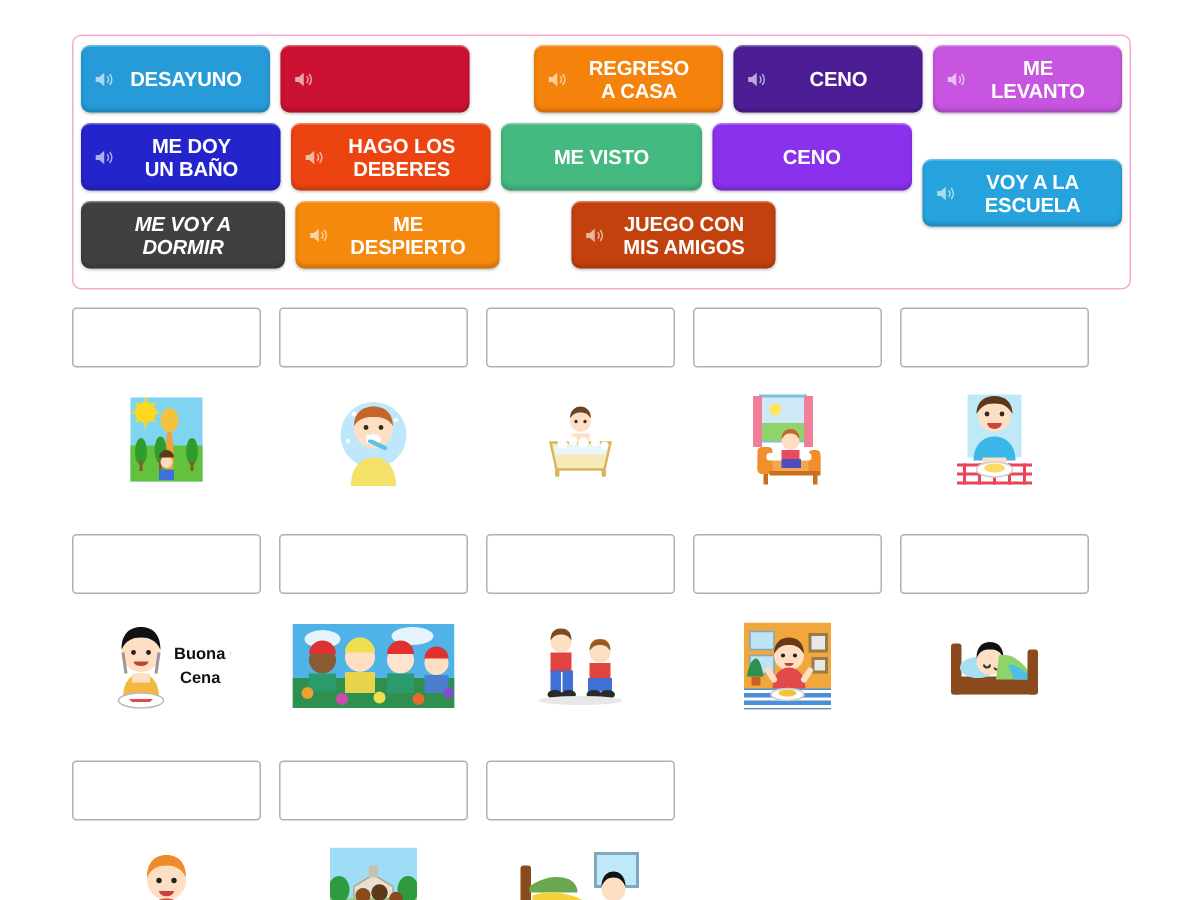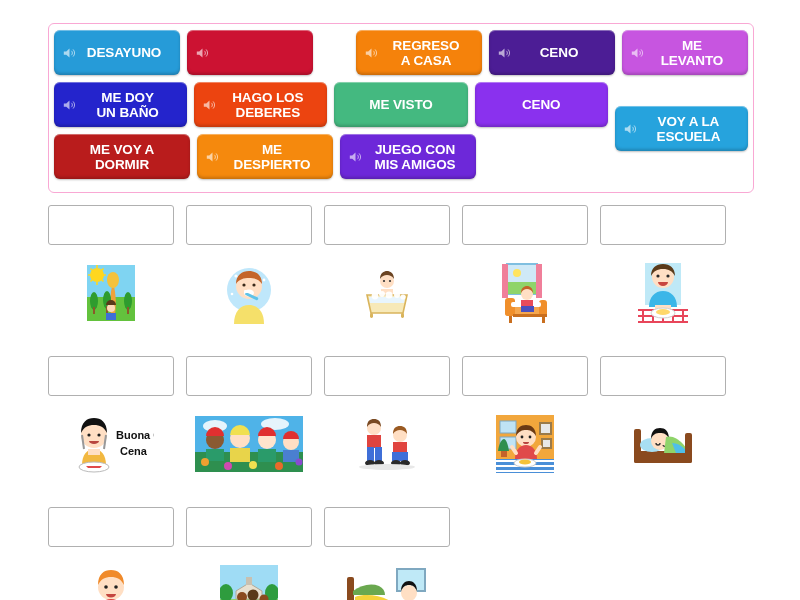--- a/index.html
+++ b/index.html
@@ -184,34 +184,34 @@
           <svg viewBox="0 0 16 16">
               <path fill="#fff" d="M1 6h3l4-3.5v11L4 10H1z"></path>
               <path fill="none" stroke="#fff" stroke-width="1.2" d="M10.3 5.3a3.6 3.6 0 0 1 0 5.4M12.4 3.6a6.2 6.2 0 0 1 0 8.8"></path>
             </svg>
         </span>
         <span class="tile-label">VOY A LA<br>ESCUELA</span>
       </div>
     </div>
 
     <div class="bank-row">
-      <div class="tile no-audio" style="background: #b91c1c;">
+      <div class="tile no-audio" style="background: #404040; font-style: italic;">
 
         <span class="tile-label">ME VOY A<br>DORMIR</span>
       </div>
       <div class="tile" style="background: rgb(245, 137, 13);">
         <span class="spk">
           <svg viewBox="0 0 16 16">
               <path fill="#fff" d="M1 6h3l4-3.5v11L4 10H1z"></path>
               <path fill="none" stroke="#fff" stroke-width="1.2" d="M10.3 5.3a3.6 3.6 0 0 1 0 5.4M12.4 3.6a6.2 6.2 0 0 1 0 8.8"></path>
             </svg>
         </span>
         <span class="tile-label">ME<br>DESPIERTO</span>
       </div>
-      <div class="tile" style="background: #6d28d9;">
+      <div class="tile" style="background: #c2410c; margin-left: 41px;">
         <span class="spk">
           <svg viewBox="0 0 16 16">
               <path fill="#fff" d="M1 6h3l4-3.5v11L4 10H1z"></path>
               <path fill="none" stroke="#fff" stroke-width="1.2" d="M10.3 5.3a3.6 3.6 0 0 1 0 5.4M12.4 3.6a6.2 6.2 0 0 1 0 8.8"></path>
             </svg>
         </span>
         <span class="tile-label">JUEGO CON<br>MIS AMIGOS</span>
       </div>
     </div>
   </div>

